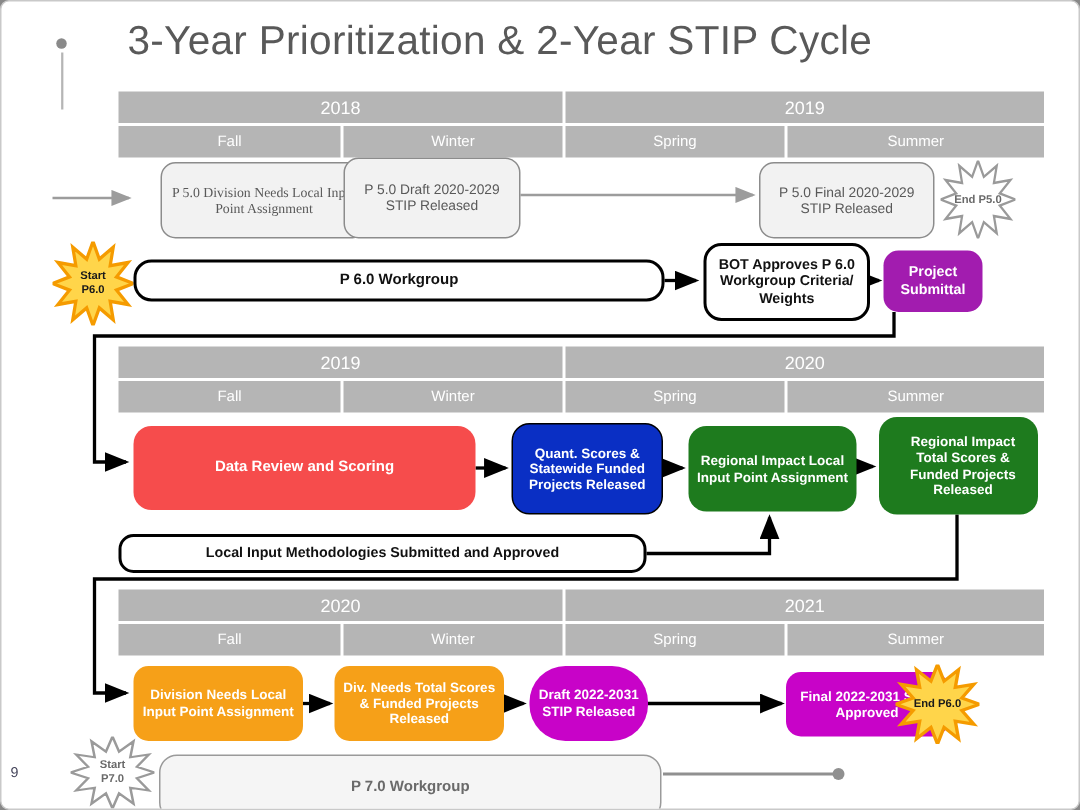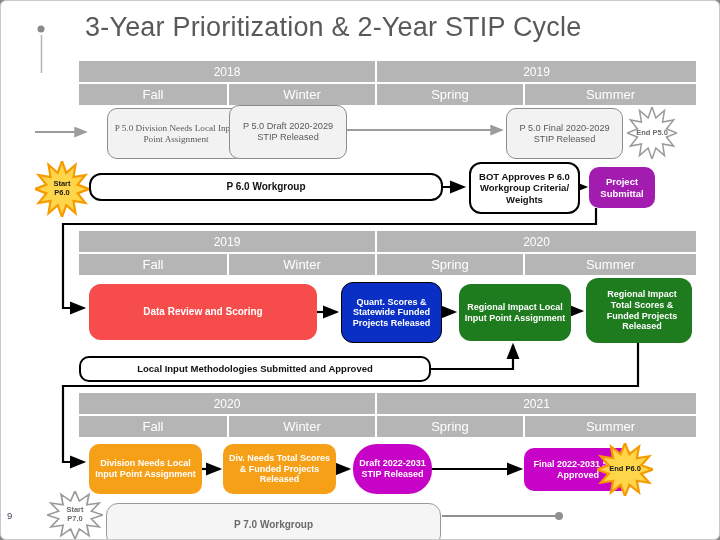--- a/index.html
+++ b/index.html
@@ -11,21 +11,21 @@
   .abs{position:absolute;box-sizing:border-box;}
   #title{
     left:84px;top:11px;width:600px;font-size:27px;color:#595959;
     letter-spacing:.2px;white-space:nowrap;
   }
   
   .cell{
     background:#b5b5b5;color:#ffffff;display:flex;align-items:center;justify-content:center;
     height:21px;font-size:12px;
   }
-  .cell.season{font-size:13px;}
+  .cell.season{font-size:10px;}
   
   .box{
     border-radius:10px;display:flex;align-items:center;justify-content:center;
     text-align:center;font-size:9px;line-height:1.18;padding:2px 4px;font-weight:600;color:#fff;
   }
   .box.grayb{background:#f2f2f2;border:1px solid #8c8c8c;color:#595959;font-weight:400;font-size:9.2px;}
   .box.whiteb{background:#ffffff;border:2px solid #000;color:#111;font-weight:600;border-radius:12px;}
   .box.lightb{background:#f5f5f5;border:1.3px solid #9a9a9a;color:#6a6a6a;font-weight:600;border-radius:12px;}
   .box.blue{background:#a21caf;font-size:9.5px;}
   .box.darkblue{background:#0a2fc4;border:1.5px solid #000;border-radius:12px;}

